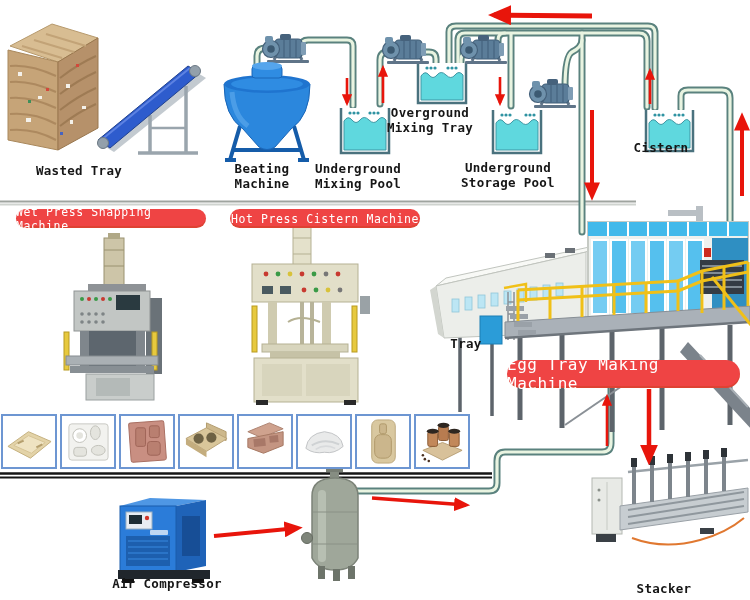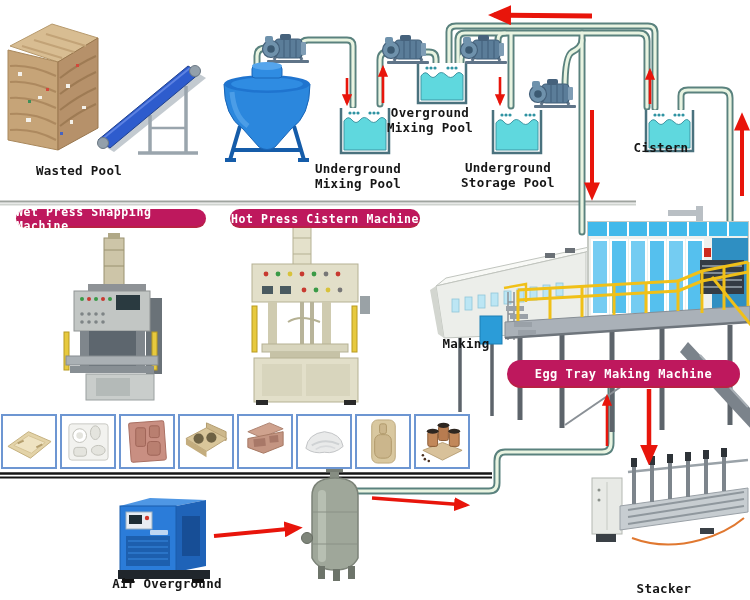--- a/index.html
+++ b/index.html
@@ -2,25 +2,25 @@
 <html><head>
 <meta charset="utf-8">
 <style>
   html,body{margin:0;padding:0}
   body{width:750px;height:600px;position:relative;background:#fff;overflow:hidden;
        font-family:"DejaVu Sans Mono",monospace}
   #stage{position:absolute;left:0;top:0;width:750px;height:600px}
   svg.base{position:absolute;left:0;top:0}
   .lbl{position:absolute;font-weight:bold;font-size:12.5px;line-height:1.18;color:#161616;
        text-align:center;white-space:pre-line;letter-spacing:.3px}
-  .pill{position:absolute;background:#be185d;color:#fff;border-radius:11px;
+  .pill{position:absolute;background:#ef4444;color:#fff;border-radius:11px;
         display:flex;align-items:center;justify-content:center;
-        font-weight:bold;font-size:11.5px;letter-spacing:.6px;
+        font-weight:normal;font-size:11.5px;letter-spacing:.6px;
         box-shadow:inset 0 -2px 0 rgba(170,60,0,.25)}
-  .pill.big{border-radius:14px;font-size:12px;letter-spacing:.5px}
+  .pill.big{border-radius:14px;font-size:16px;letter-spacing:.5px}
   .products{position:absolute;left:1px;top:414px;display:flex;gap:3px}
   .pcell{width:56px;height:55px;box-sizing:border-box;border:2px solid #6d96d2;
          background:#fff;display:flex;align-items:center;justify-content:center}
 </style>
 </head>
 <body>
 
 <div id="stage">
 
 <svg class="base" width="750" height="600" viewBox="0 0 750 600" xmlns="http://www.w3.org/2000/svg">
@@ -416,30 +416,32 @@
   <line x1="592" y1="110" x2="592" y2="196" stroke-width="4" marker-end="url(#ah)"></line>
   <line x1="650" y1="104" x2="650" y2="71" stroke-width="2.6" marker-end="url(#ah)"></line>
   <line x1="742" y1="196" x2="742" y2="117" stroke-width="4" marker-end="url(#ah)"></line>
   <line x1="607" y1="446" x2="607" y2="397" stroke-width="2.6" marker-end="url(#ah)"></line>
   <line x1="649" y1="389" x2="649" y2="460" stroke-width="4.5" marker-end="url(#ah)"></line>
   <line x1="214" y1="536" x2="298" y2="528" stroke-width="4" marker-end="url(#ah)"></line>
   <line x1="372" y1="498" x2="466" y2="505" stroke-width="3.5" marker-end="url(#ah)"></line>
 </g>
 </svg>
 
-<div class="lbl" style="left:12px;top:164px;width:134px">Wasted Pool</div>
+<div class="lbl" style="left:12px;top:164px;width:134px">Wasted Tray</div>
+<div class="lbl" style="left:218px;top:162px;width:88px">Beating
+Machine</div>
 <div class="lbl" style="left:300px;top:162px;width:116px">Underground
 Mixing Pool</div>
 <div class="lbl" style="left:384px;top:106px;width:92px">Overground
-Mixing Pool</div>
+Mixing Tray</div>
 <div class="lbl" style="left:458px;top:161px;width:100px">Underground
 Storage Pool</div>
 <div class="lbl" style="left:628px;top:141px;width:66px">Cistern</div>
-<div class="lbl" style="left:440px;top:337px;width:52px">Making</div>
-<div class="lbl" style="left:110px;top:577px;width:114px">Air Overground</div>
+<div class="lbl" style="left:440px;top:337px;width:52px">Tray</div>
+<div class="lbl" style="left:110px;top:577px;width:114px">Air Compressor</div>
 <div class="lbl" style="left:628px;top:582px;width:72px">Stacker</div>
 
 <div class="pill" style="left:16px;top:209px;width:190px;height:19px">Wet Press Shapping Machine</div>
 <div class="pill" style="left:230px;top:209px;width:190px;height:19px">Hot Press Cistern Machine</div>
 <div class="pill big" style="left:507px;top:360px;width:233px;height:28px">Egg Tray Making Machine</div>
 
 <div class="products">
   <div class="pcell">
     <svg width="50" height="49" viewBox="0 0 51 50">
       <polygon points="4,30 25,15 48,25 27,42" fill="#e3d3a8" stroke="#c5b07e"></polygon>

